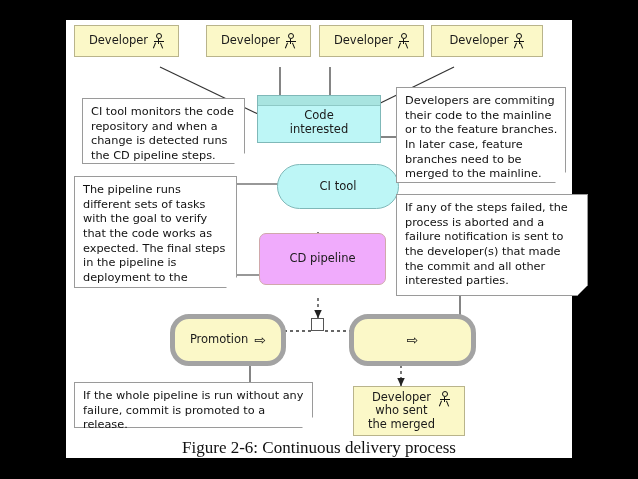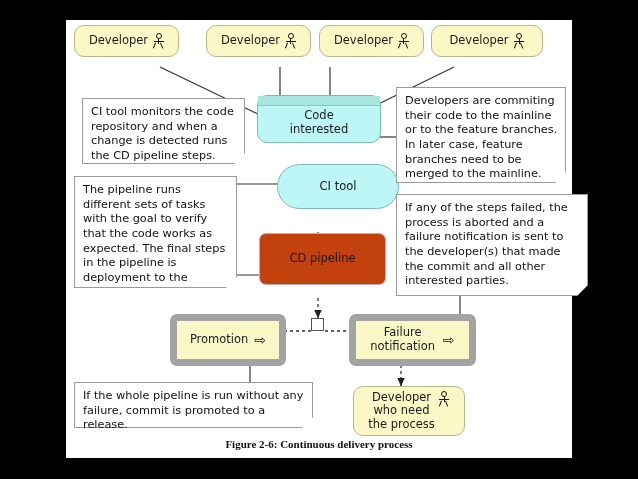--- a/index.html
+++ b/index.html
@@ -30,21 +30,20 @@
   
   .node {
     position: absolute;
     box-sizing: border-box;
     display: flex;
     align-items: center;
     justify-content: center;
     text-align: center;
     color: #1a1a1a;
     line-height: 1.18;
-    border-radius: 10px;
   }
   .actor-box {
     background: #fbf8c8;
     border: 1px solid #b9b48b;
     font-size: 11.5px;
     gap: 5px;
   }
   .actor-box .lbl { white-space: nowrap; }
   .actor-icon {
     display: inline-block;
@@ -120,29 +119,29 @@
     z-index: 2;
     margin-top: 8px;
   }
   .citool {
     background: #bdf6f6;
     border: 1px solid #7fb8b8;
     border-radius: 34px;
     font-size: 11.5px;
   }
   .cdpipe {
-    background: #c2410c;
+    background: #f0abfc;
     border: 1px solid #d0a8ab;
     border-radius: 7px;
     font-size: 11.5px;
   }
   .result-box {
     background: #fbf8c8;
-    border: 7px solid #a3a3a3;
-    border-radius: 7px;
+    border: 5px solid #a3a3a3;
+    border-radius: 19px;
     font-size: 11.5px;
     gap: 6px;
   }
   .dev-commit {
     background: #fbf8c8;
     border: 1px solid #b9b48b;
     font-size: 11.5px;
     gap: 4px;
   }
   .out-arrow {
@@ -172,22 +171,22 @@
     z-index: 1;
   }
   .nodes { position: absolute; left:0; top:0; width:506px; height:438px; z-index: 3; }
   
   .caption {
     position: absolute;
     left: 0;
     right: 0;
     text-align: center;
     font-family: "Liberation Serif", serif;
-    font-weight: bold;
-    font-size: 11px;
+    font-weight: normal;
+    font-size: 17px;
     color: #111;
   }
 </style>
 </head>
 <body>
 
 <div id="root">
   <div id="canvas">
 
     <svg id="wires" viewBox="0 0 506 438">
@@ -294,32 +293,28 @@
       </div>
 
       <div class="junction" style="left:245px; top:298px;"></div>
 
       <div class="node result-box" style="left:104px; top:294px; width:116px; height:52px;">
         <span>Promotion</span>
         <span class="out-arrow">⇨</span>
       </div>
 
       <div class="node result-box" style="left:283px; top:294px; width:127px; height:52px; gap:8px;">
-        <span style="display:flex;flex-direction:column;">
-          <span>Failure</span>
-          <span>notification</span>
-        </span>
         <span class="out-arrow">⇨</span>
       </div>
 
       <div class="node dev-commit" style="left:287px; top:366px; width:112px; height:50px;">
         <span style="display:flex;flex-direction:column;">
           <span>Developer</span>
-          <span>who need</span>
-          <span>the process</span>
+          <span>who sent</span>
+          <span>the merged</span>
         </span>
         <span class="actor-icon" style="align-self:flex-start;margin-top:4px;">
           <i class="head"></i>
             <i class="body"></i>
             <i class="arms"></i>
             <i class="leg-l"></i>
             <i class="leg-r"></i>
         </span>
       </div>
 

